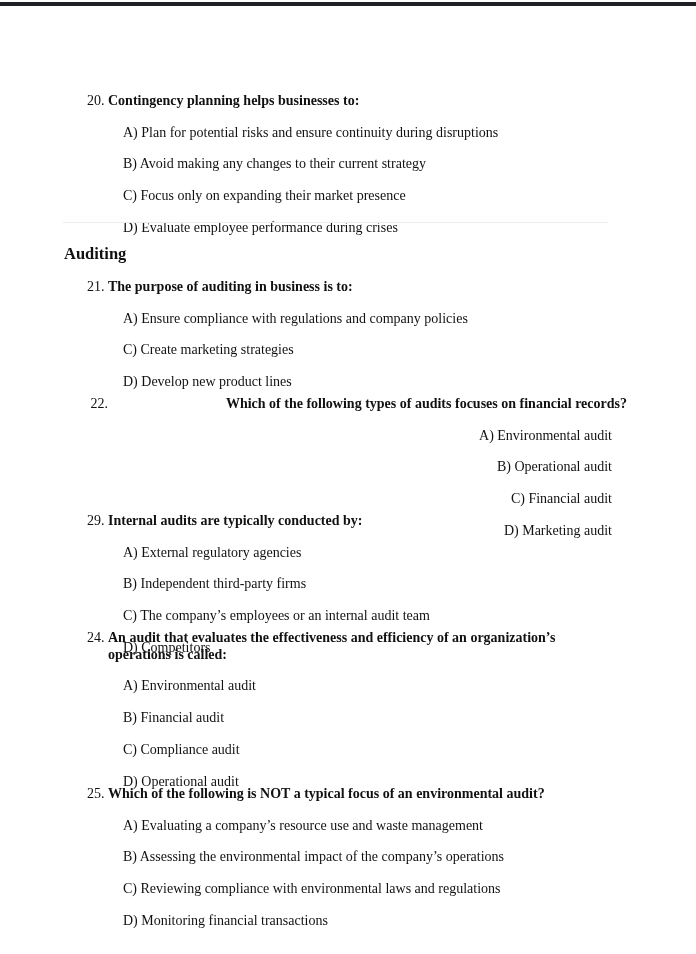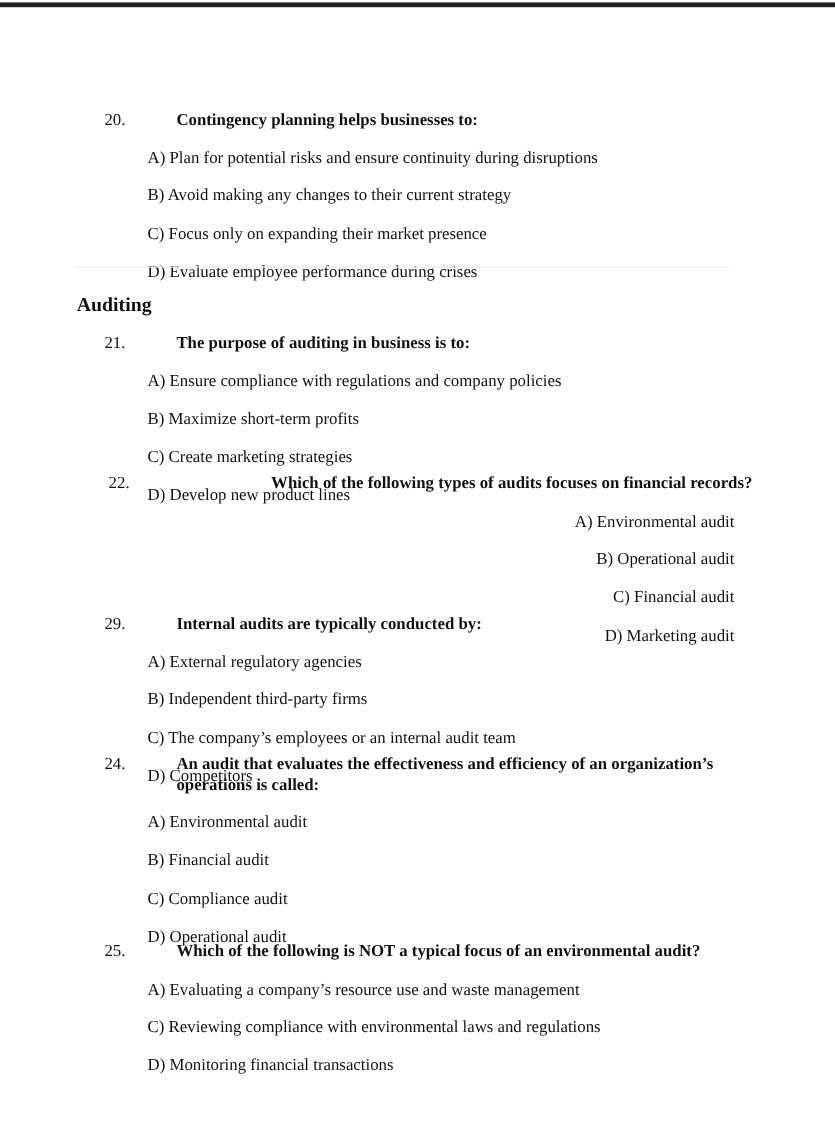--- a/index.html
+++ b/index.html
@@ -2,21 +2,21 @@
 <html><head>
   <meta charset="utf-8">
   <style>
     html, body { margin: 0; padding: 0; }
     body {
       width: 696px; height: 954px; background: #ffffff; position: relative; overflow: hidden;
       font-family: "Liberation Serif", "DejaVu Serif", serif; color: #111111;
     }
     .topbar { position: absolute; left: 0; top: 2px; width: 696px; height: 4px; background: #202125; }
     .question { position: absolute; left: 87px; width: 540px; font-size: 14px; line-height: 16.7px; }
-    .q-head { display: flex; gap: 39px; }
+    .q-head { display: flex; }
     .q-num { width: 21px; flex: 0 0 21px; }
     .q-text { font-weight: bold; flex: 1; }
     .options { margin: 0; padding: 0 0 0 21px; list-style: none; }
     .options li { margin: 15px; padding: 0; }
     .divider { position: absolute; left: 63px; top: 222px; width: 545px; height: 1px; background: #ececec; }
     .section-title { position: absolute; left: 64px; top: 244px; font-size: 16.5px; font-weight: bold; margin: 0; line-height: 20px; }
   </style>
 </head>
 <body>
 
@@ -39,21 +39,20 @@
 
 <h2 class="section-title">Auditing</h2>
 
 <div class="question" style="top:279px;">
   <div class="q-head">
     <span class="q-num">21.</span>
     <span class="q-text">The purpose of auditing in business is to:</span>
   </div>
   <ul class="options">
     <li>A) Ensure compliance with regulations and company policies</li>
-    <li>B) Maximize short-term profits</li>
     <li>C) Create marketing strategies</li>
     <li>D) Develop new product lines</li>
   </ul>
 </div>
 
 <div class="question" style="top:396px;text-align:right;">
   <div class="q-head">
     <span class="q-num">22.</span>
     <span class="q-text">Which of the following types of audits focuses on financial records?</span>
   </div>
@@ -91,16 +90,17 @@
   </ul>
 </div>
 
 <div class="question" style="top:786px;">
   <div class="q-head">
     <span class="q-num">25.</span>
     <span class="q-text">Which of the following is NOT a typical focus of an environmental audit?</span>
   </div>
   <ul class="options">
     <li>A) Evaluating a company’s resource use and waste management</li>
+    <li>B) Assessing the environmental impact of the company’s operations</li>
     <li>C) Reviewing compliance with environmental laws and regulations</li>
     <li>D) Monitoring financial transactions</li>
   </ul>
 </div>
 
 </body></html>

